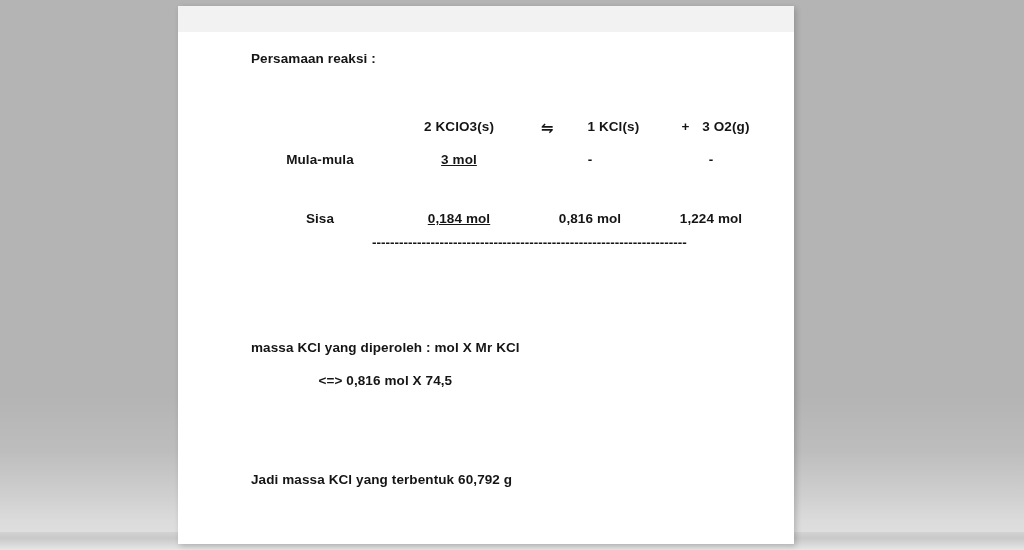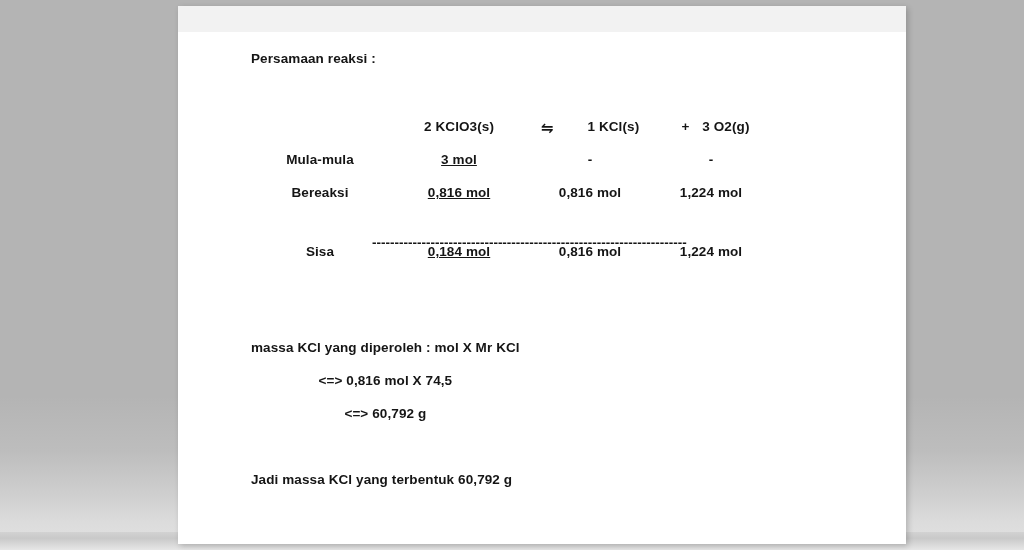--- a/index.html
+++ b/index.html
@@ -37,24 +37,25 @@
     bottom: 0;
     width: 1024px;
     height: 18px;
     background: linear-gradient(to bottom, #d2d2d2 0%, #c9c9c9 35%, #e6e6e6 100%);
   }
 
   .page {
     position: absolute;
     left: 178px;
     top: 6px;
-    width: 728px;
+    width: 580px;
     height: 538px;
     background: #ffffff;
     box-shadow: 2px 2px 6px rgba(0,0,0,0.20);
+    padding-left: 36px;
   }
 
   .page-header-strip {
     position: absolute;
     left: 0;
     top: 0;
     width: 100%;
     height: 26px;
     background: #f2f2f2;
   }
@@ -190,26 +191,20 @@
             </td>
           </tr>
 
           <tr>
             <td class="col-label doc-text">Mula-mula</td>
             <td class="col-a doc-text">3 mol</td>
             <td class="col-b doc-text">-</td>
             <td class="col-c doc-text">-</td>
           </tr>
 
-          <tr>
-            <td class="col-label doc-text">Bereaksi</td>
-            <td class="col-a doc-text">0,816 mol</td>
-            <td class="col-b doc-text">0,816 mol</td>
-            <td class="col-c doc-text">1,224 mol</td>
-          </tr>
 
           <tr class="dash-row">
             <td class="col-label"></td>
             <td class="col-a"></td>
             <td class="col-b"></td>
             <td class="col-c"></td>
           </tr>
 
           <tr>
             <td class="col-label doc-text">Sisa</td>
@@ -218,20 +213,19 @@
             <td class="col-c doc-text">1,224 mol</td>
           </tr>
         </tbody>
       </table>
 
       <div class="dash-line">----------------------------------------------------------------------</div>
 
       <div class="calc-block">
         <div class="doc-text calc-line">massa KCl yang diperoleh : mol X Mr KCl</div>
         <div class="doc-text calc-line">&lt;=&gt; 0,816 mol X 74,5</div>
-        <div class="doc-text calc-line">&lt;=&gt; 60,792 g</div>
       </div>
 
       <div class="doc-text final-line">Jadi massa KCl yang terbentuk 60,792 g</div>
 
     </div>
   </div>
 </div>
 
 </body></html>

